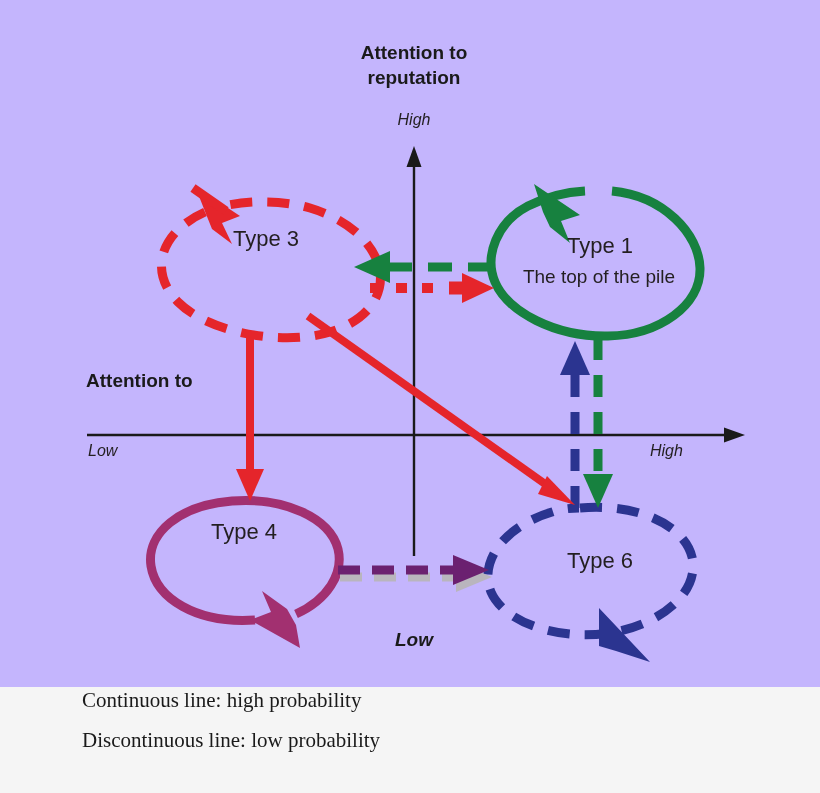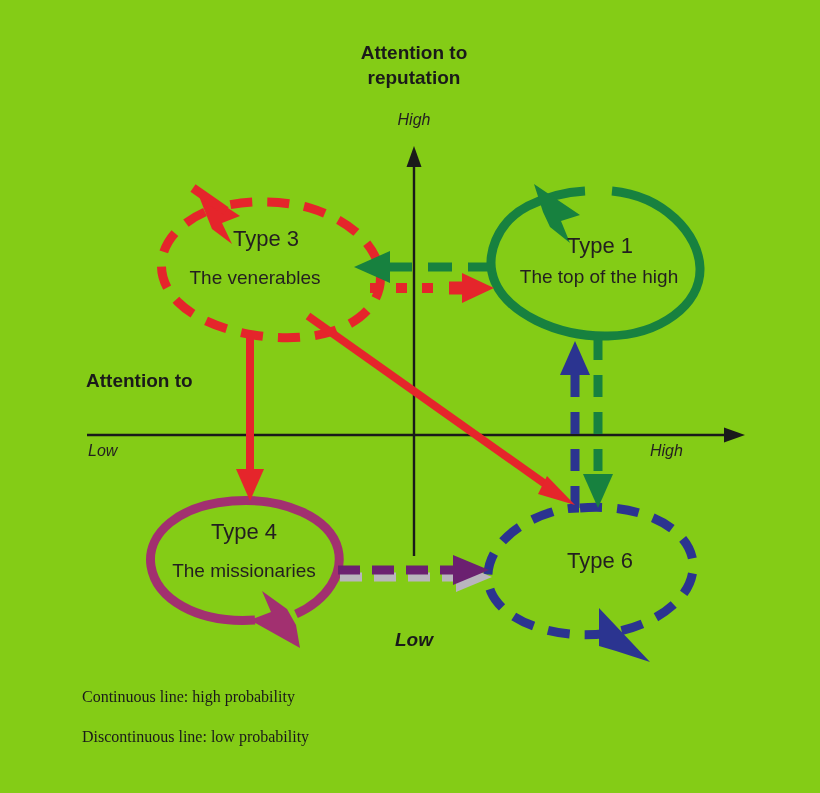--- a/index.html
+++ b/index.html
@@ -11,22 +11,22 @@
   body {
     width: 820px;
     height: 793px;
     overflow: hidden;
     font-family: "Liberation Sans", sans-serif;
     -webkit-font-smoothing: antialiased;
   }
   #canvas {
     position: relative;
     width: 820px;
-    height: 793px;
-    background: #84cc16;
+    height: 687px;
+    background: #c4b5fd;
   }
   #diagram-svg {
     position: absolute;
     left: 0;
     top: 0;
     width: 820px;
     height: 793px;
     display: block;
   }
   .txt {
@@ -57,21 +57,21 @@
     color: #231f20;
     text-align: center;
   }
   .node-name {
     font-size: 19px;
     color: #231f20;
     text-align: center;
   }
   .legend-line {
     font-family: "Liberation Serif", serif;
-    font-size: 16px;
+    font-size: 21px;
     color: #1a1a1a;
   }
   .centered {
     transform: translateX(-50%);
   }
 </style>
 </head>
 <body>
 
 <div id="canvas">
@@ -178,26 +178,24 @@
 
   <div class="axis-title txt" style="left:86px; top:368px; text-align:left;">
     <div>Attention to</div>
   </div>
 
   <div class="txt axis-scale" style="left:88px; top:442px;">Low</div>
 
   <div class="txt axis-scale" style="left:650px; top:442px;">High</div>
 
   <div class="txt node-type centered" style="left:266px; top:226px;">Type 3</div>
-  <div class="txt node-name centered" style="left:255px; top:267px;">The venerables</div>
 
   <div class="txt node-type centered" style="left:600px; top:225px;margin-top:8px;">Type 1</div>
-  <div class="txt node-name centered" style="left:599px; top:266px;">The top of the high</div>
+  <div class="txt node-name centered" style="left:599px; top:266px;">The top of the pile</div>
 
   <div class="txt node-type centered" style="left:244px; top:519px;">Type 4</div>
-  <div class="txt node-name centered" style="left:244px; top:560px;">The missionaries</div>
 
   <div class="txt node-type centered" style="left:600px; top:548px;">Type 6</div>
 
   <div class="txt legend-line" style="left:82px; top:688px;">Continuous line: high probability</div>
   <div class="txt legend-line" style="left:82px; top:728px;">Discontinuous line: low probability</div>
 
 </div>
 
 </body></html>

